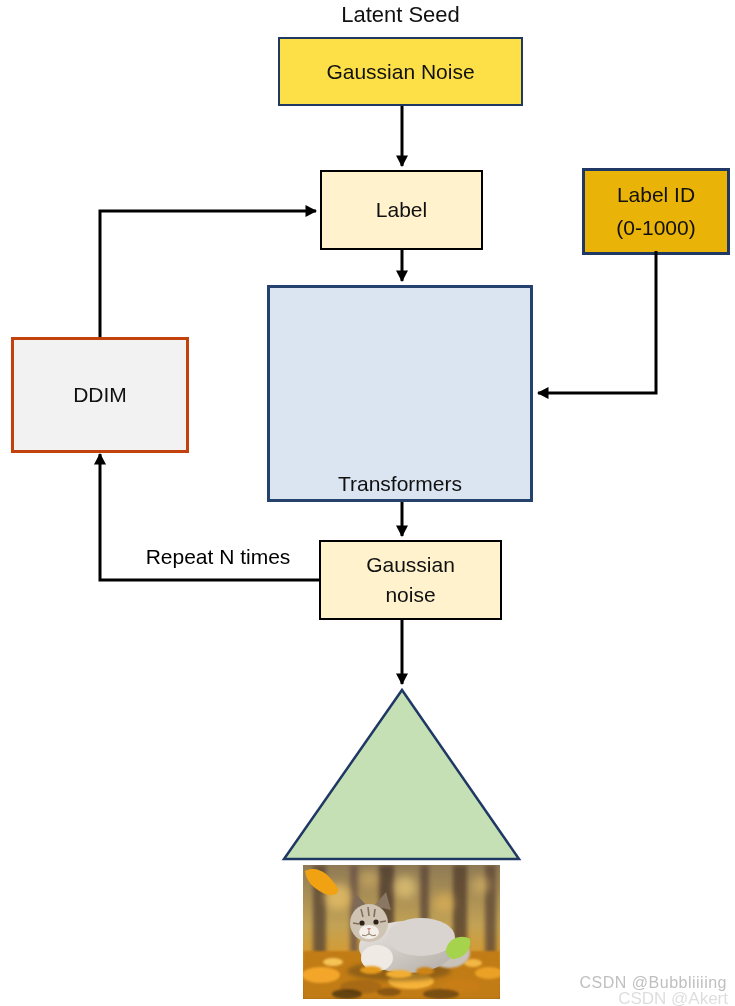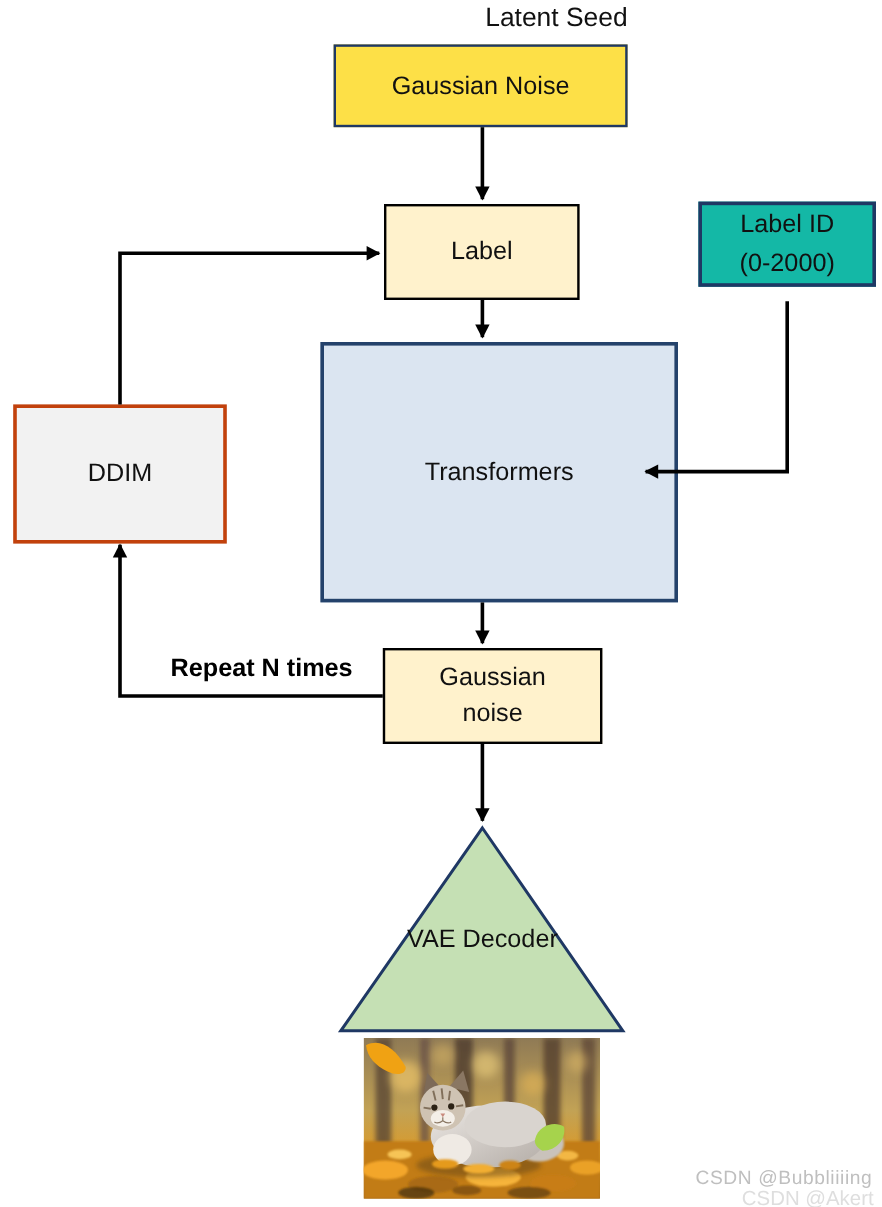--- a/index.html
+++ b/index.html
@@ -7,31 +7,31 @@
     position:relative;width:735px;height:1006px;background:#ffffff;
     font-family:"Liberation Sans",sans-serif;color:#111;overflow:hidden;
   }
   .node{
     position:absolute;display:flex;flex-direction:column;align-items:center;justify-content:center;
     box-sizing:border-box;text-align:center;font-size:21px;line-height:1.5;z-index:1;
   }
   .node span{display:block;}
   #gauss-top   {left:278px;top:37px; width:245px;height:69px; background:#fde047;border:2px solid #1F3864;}
   #latent      {left:320px;top:170px;width:163px;height:80px; background:#FFF2CC;border:2px solid #000000;}
-  #label-id    {left:582px;top:168px;width:148px;height:71px; background:#14b8a6;border:3px solid #1F3864;line-height:1.55;}
-  #transformers{left:267px;top:285px;width:298px;height:217px;background:#DBE5F1;border:3px solid #24426B;}
+  #label-id    {left:582px;top:168px;width:148px;height:87px; background:#eab308;border:3px solid #1F3864;line-height:1.55;}
+  #transformers{left:267px;top:285px;width:266px;height:217px;background:#DBE5F1;border:3px solid #24426B;justify-content:flex-end;}
   #ddim        {left:11px; top:337px;width:178px;height:116px;background:#F2F2F2;border:3px solid #c2410c;line-height:1.55;}
   #gauss-bottom{left:319px;top:540px;width:183px;height:80px; background:#FFF2CC;border:2px solid #000000;line-height:1.45;}
   .diagram-title{
-    position:absolute;left:278px;top:2px;width:245px;text-align:right;
+    position:absolute;left:278px;top:2px;width:245px;text-align:center;
     font-size:22px;color:#111;z-index:1;
   }
   .loop-label{
     position:absolute;left:128px;top:545px;width:180px;text-align:center;
-    font-size:21px;font-weight:700;color:#000;z-index:3;
+    font-size:21px;font-weight:400;color:#000;z-index:3;
   }
   .vae-label{
     position:absolute;left:302px;top:766px;width:200px;text-align:center;
     font-size:21px;line-height:33px;z-index:3;
   }
   .overlay-svg{position:absolute;left:0;top:0;z-index:2;pointer-events:none;}
   .cat-photo{position:absolute;left:303px;top:865px;width:197px;height:134px;z-index:1;}
   .watermark-primary{
     position:absolute;right:8px;top:974px;font-size:16px;color:#bfbfbf;
     letter-spacing:0.5px;z-index:4;white-space:nowrap;
@@ -51,42 +51,38 @@
   <div class="node" id="gauss-top">
     <span>Gaussian Noise</span>
   </div>
 
   <div class="node" id="latent">
     <span>Label</span>
   </div>
 
   <div class="node" id="label-id">
     <span>Label ID</span>
-    <span>(0-2000)</span>
+    <span>(0-1000)</span>
   </div>
 
   <div class="node" id="transformers">
     <span>Transformers</span>
   </div>
 
   <div class="node" id="ddim">
     <span>DDIM</span>
   </div>
 
   <div class="node" id="gauss-bottom">
     <span>Gaussian</span>
     <span>noise</span>
   </div>
 
   <div class="loop-label">Repeat N times</div>
 
-  <div class="vae-label">
-    <span>VAE</span>
-    <span>Decoder</span>
-  </div>
 
   <svg class="overlay-svg" width="735" height="1006" viewBox="0 0 735 1006">
     <defs>
       <marker id="ah" markerUnits="userSpaceOnUse" markerWidth="13" markerHeight="13" refX="11" refY="6.5" orient="auto">
         <path d="M0.5,0.5 L12,6.5 L0.5,12.5 Z" fill="#000"></path>
       </marker>
     </defs>
 
     <polygon points="402,690 519,859 284,859" fill="#C5E0B4" stroke="#1F3864" stroke-width="2.5"></polygon>
 

